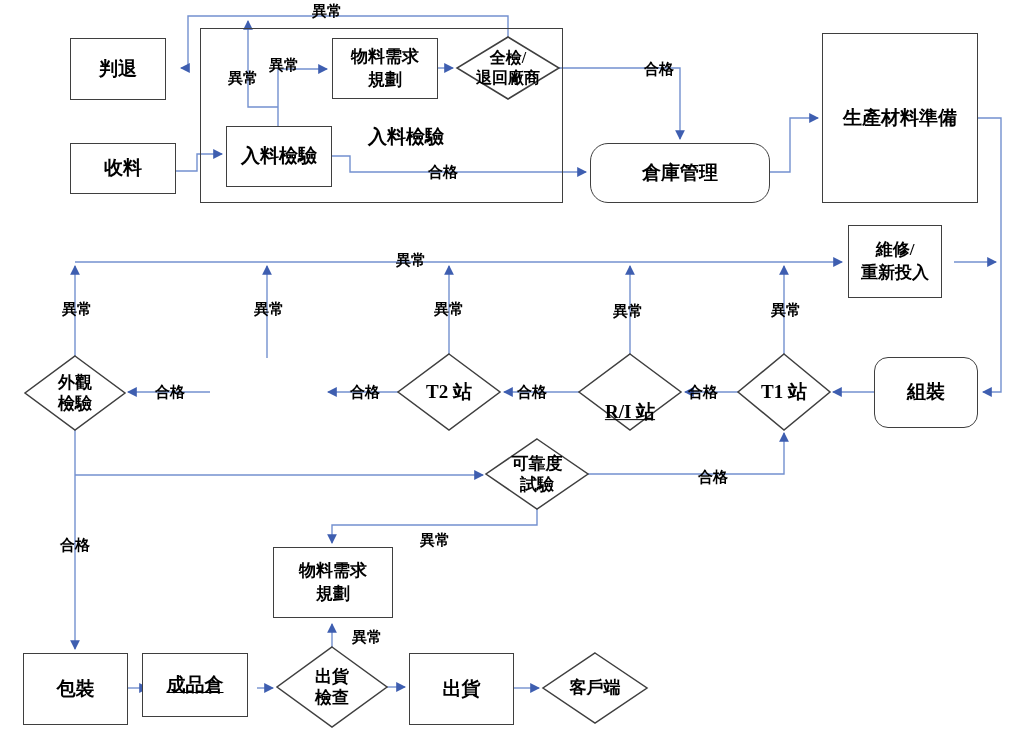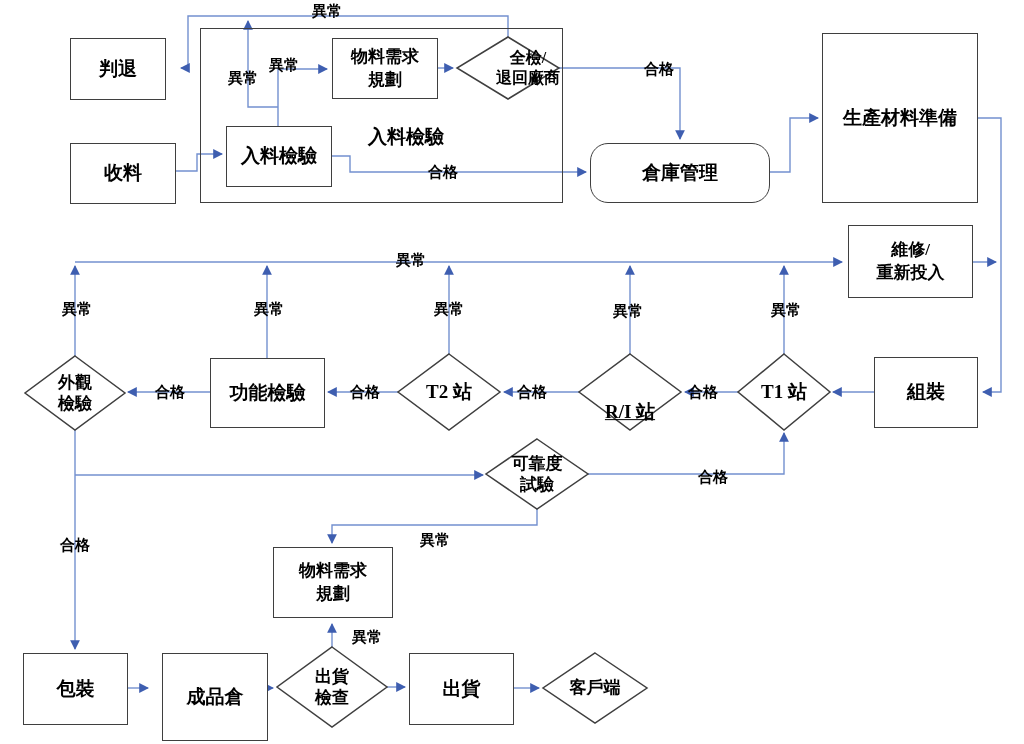--- a/index.html
+++ b/index.html
@@ -83,37 +83,36 @@
     <polygon class="shape" points="75,356 125,393 75,430 25,393"></polygon>
     <polygon class="shape" points="537,439 588,474 537,509 486,474"></polygon>
     <polygon class="shape" points="332,647 387,687 332,727 277,687"></polygon>
     <polygon class="shape" points="595,653 647,688 595,723 543,688"></polygon>
   </svg>
 
   <div class="node group" style="left:200px;top:28px;width:363px;height:175px;"></div>
   <div class="gtitle" style="left:406px;top:137px;">入料檢驗</div>
 
   <div class="node" style="left:70px;top:38px;width:96px;height:62px;">判退</div>
-  <div class="node" style="left:70px;top:143px;width:106px;height:61px;">收料</div>
+  <div class="node" style="left:70px;top:143px;width:106px;height:51px;">收料</div>
   <div class="node small" style="left:332px;top:38px;width:106px;height:61px;">物料需求
 規劃</div>
   <div class="node" style="left:226px;top:126px;width:106px;height:61px;">入料檢驗</div>
   <div class="node" style="left:590px;top:143px;width:180px;height:60px;border-radius:18px;">倉庫管理</div>
   <div class="node" style="left:822px;top:33px;width:156px;height:170px;">生產材料準備</div>
-  <div class="node small" style="left:848px;top:225px;width:125px;height:73px;">維修/
+  <div class="node small" style="left:848px;top:225px;width:94px;height:73px;">維修/
 重新投入</div>
-  <div class="node" style="left:874px;top:357px;width:104px;height:71px;">組裝</div>
-  <div class="node" style="left:210px;top:358px;width:115px;height:70px;">功能檢驗</div>
+  <div class="node" style="left:874px;top:357px;width:104px;height:71px;border-radius:14px;">組裝</div>
   <div class="node small" style="left:273px;top:547px;width:120px;height:71px;">物料需求
 規劃</div>
   <div class="node" style="left:23px;top:653px;width:105px;height:72px;">包裝</div>
-  <div class="node" style="left:162px;top:653px;width:106px;height:88px;">成品倉</div>
+  <div class="node" style="left:142px;top:653px;width:106px;height:64px;text-decoration:underline;">成品倉</div>
   <div class="node" style="left:409px;top:653px;width:105px;height:72px;">出貨</div>
 
-  <div class="dtext dxs" style="left:508px;top:68px;margin-left:20px;">全檢/
+  <div class="dtext dxs" style="left:508px;top:68px;">全檢/
 退回廠商</div>
   <div class="dtext" style="left:784px;top:392px;">T1 站</div>
   <div class="dtext" style="left:630px;top:412px;text-decoration:underline;">R/I 站</div>
   <div class="dtext" style="left:449px;top:392px;">T2 站</div>
   <div class="dtext dsmall" style="left:75px;top:393px;text-align:center;">外觀
 檢驗</div>
   <div class="dtext dsmall" style="left:537px;top:474px;">可靠度
 試驗</div>
   <div class="dtext dsmall" style="left:332px;top:687px;">出貨
 檢查</div>

